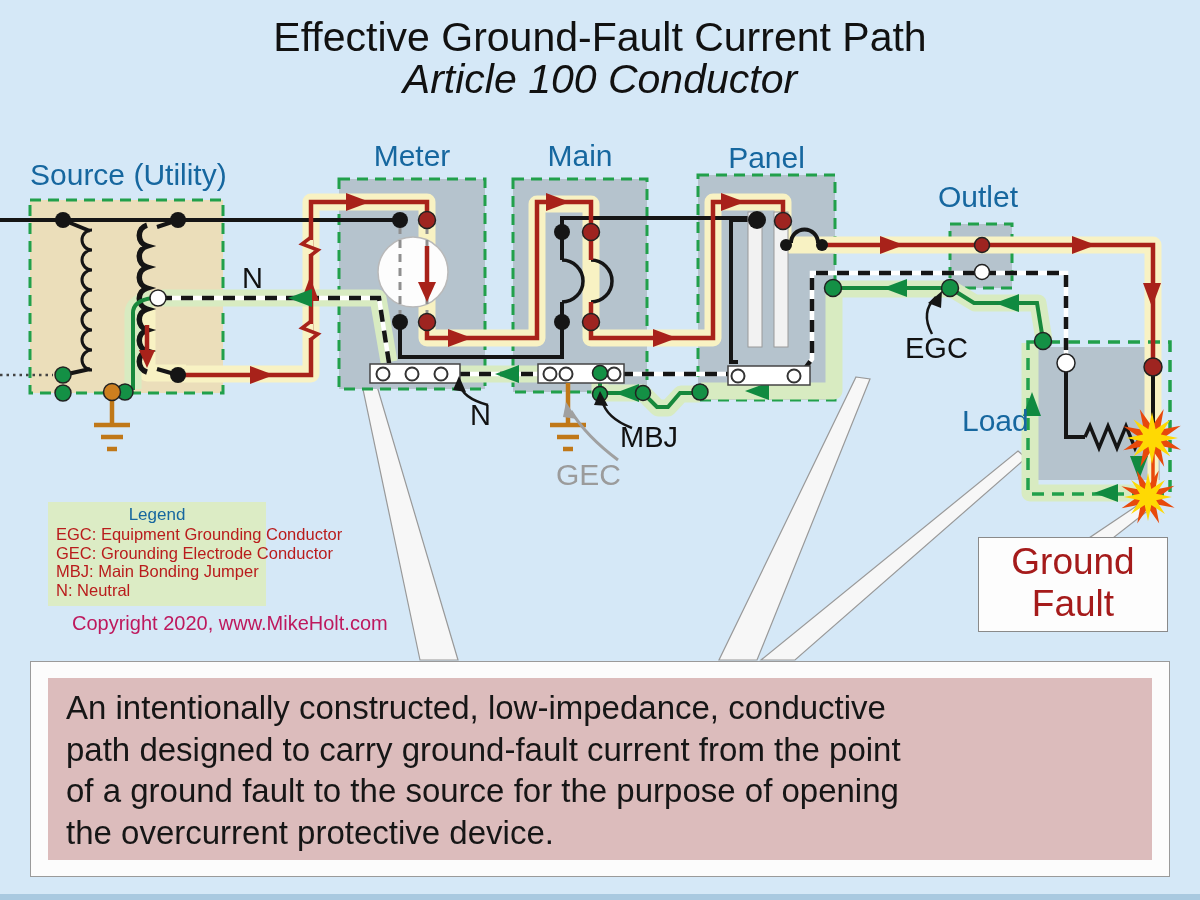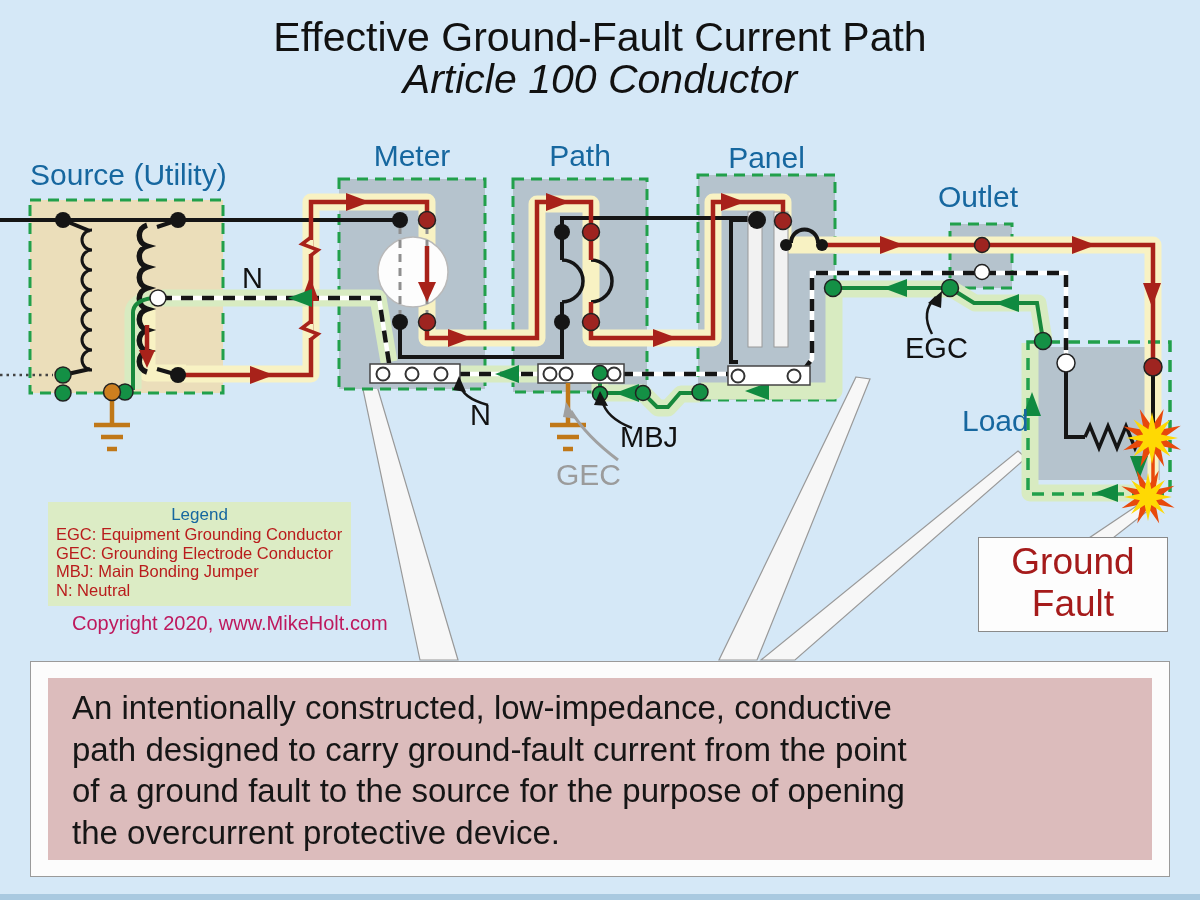--- a/index.html
+++ b/index.html
@@ -9,39 +9,39 @@
     font-family:"Liberation Sans", sans-serif;
   }
   .abs{position:absolute;}
   #diagram-svg{position:absolute;left:0;top:0;z-index:0;}
   .title-line{left:0;top:14px;width:1200px;text-align:center;font-size:41px;color:#111;z-index:2;}
   .title-line2{top:56px;font-style:italic;}
   .sec-label{color:#16679f;font-size:30px;z-index:2;white-space:nowrap;}
   .wire-label{color:#111;font-size:29px;z-index:2;white-space:nowrap;}
   #gec-label{color:#9b9b9b;font-size:30px;}
   #legend-box{
-    left:48px;top:502px;width:303px;background:#dcecc5;z-index:2;
+    left:48px;top:502px;width:218px;background:#dcecc5;z-index:2;
     padding:3px 0 7px 0;
   }
   #legend-title{text-align:center;color:#16679f;font-size:17px;}
   .legend-item{font-size:16.5px;line-height:18.5px;color:#b91c1c;padding-left:8px;white-space:nowrap;}
   #copyright{left:72px;top:612px;font-size:20px;color:#be185d;z-index:2;white-space:nowrap;}
   #ground-fault-box{
     left:978px;top:537px;width:190px;height:95px;background:#fdfdfd;
     border:1.5px solid #8a8a8a;z-index:1;text-align:center;
     color:#a51b1b;font-size:37px;line-height:42px;padding-top:3px;box-sizing:border-box;
   }
   #definition-outer{
     left:30px;top:661px;width:1140px;height:216px;background:#fcfcfc;
     border:1px solid #9a9a9a;z-index:1;box-sizing:border-box;
   }
   #definition-inner{
     position:absolute;left:17px;top:16px;right:17px;bottom:16px;background:#dcbcbc;
   }
-  .def-line{font-size:33px;line-height:41.5px;color:#161616;padding-left:24px;white-space:nowrap;}
+  .def-line{font-size:33px;line-height:41.5px;color:#161616;padding-left:18px;white-space:nowrap;}
   #definition-inner .def-line:first-child{padding-top:9px;}
 </style>
 </head>
 <body>
 
 <svg id="diagram-svg" width="1200" height="900" viewBox="0 0 1200 900">
   <defs>
     <polygon id="star" points="26,0 8.8,3.6 18.4,18.4 3.6,8.8 0,26 -3.6,8.8 -18.4,18.4 -8.8,3.6 -26,0 -8.8,-3.6 -18.4,-18.4 -3.6,-8.8 0,-26 3.6,-8.8 18.4,-18.4 8.8,-3.6"></polygon>
   </defs>
 
@@ -284,21 +284,21 @@
     <use href="#star" fill="#e8490b" transform="rotate(22) scale(1.2)"></use>
     <use href="#star" fill="#ffd903"></use>
   </g>
 </svg>
 
 <div class="abs title-line">Effective Ground-Fault Current Path</div>
 <div class="abs title-line title-line2">Article 100 Conductor</div>
 
 <div class="abs sec-label" style="left:30px;top:158px;">Source (Utility)</div>
 <div class="abs sec-label" style="left:339px;top:139px;width:146px;text-align:center;">Meter</div>
-<div class="abs sec-label" style="left:513px;top:139px;width:134px;text-align:center;">Path</div>
+<div class="abs sec-label" style="left:513px;top:139px;width:134px;text-align:center;">Main</div>
 <div class="abs sec-label" style="left:698px;top:141px;width:137px;text-align:center;">Panel</div>
 <div class="abs sec-label" style="left:922px;top:180px;width:112px;text-align:center;">Outlet</div>
 <div class="abs sec-label" style="left:930px;top:404px;margin-left:32px;">Load</div>
 
 <div class="abs wire-label" style="left:242px;top:262px;">N</div>
 <div class="abs wire-label" style="left:470px;top:399px;">N</div>
 <div class="abs wire-label" style="left:905px;top:332px;">EGC</div>
 <div class="abs wire-label" style="left:620px;top:421px;">MBJ</div>
 <div class="abs wire-label" id="gec-label" style="left:556px;top:458px;">GEC</div>
 

